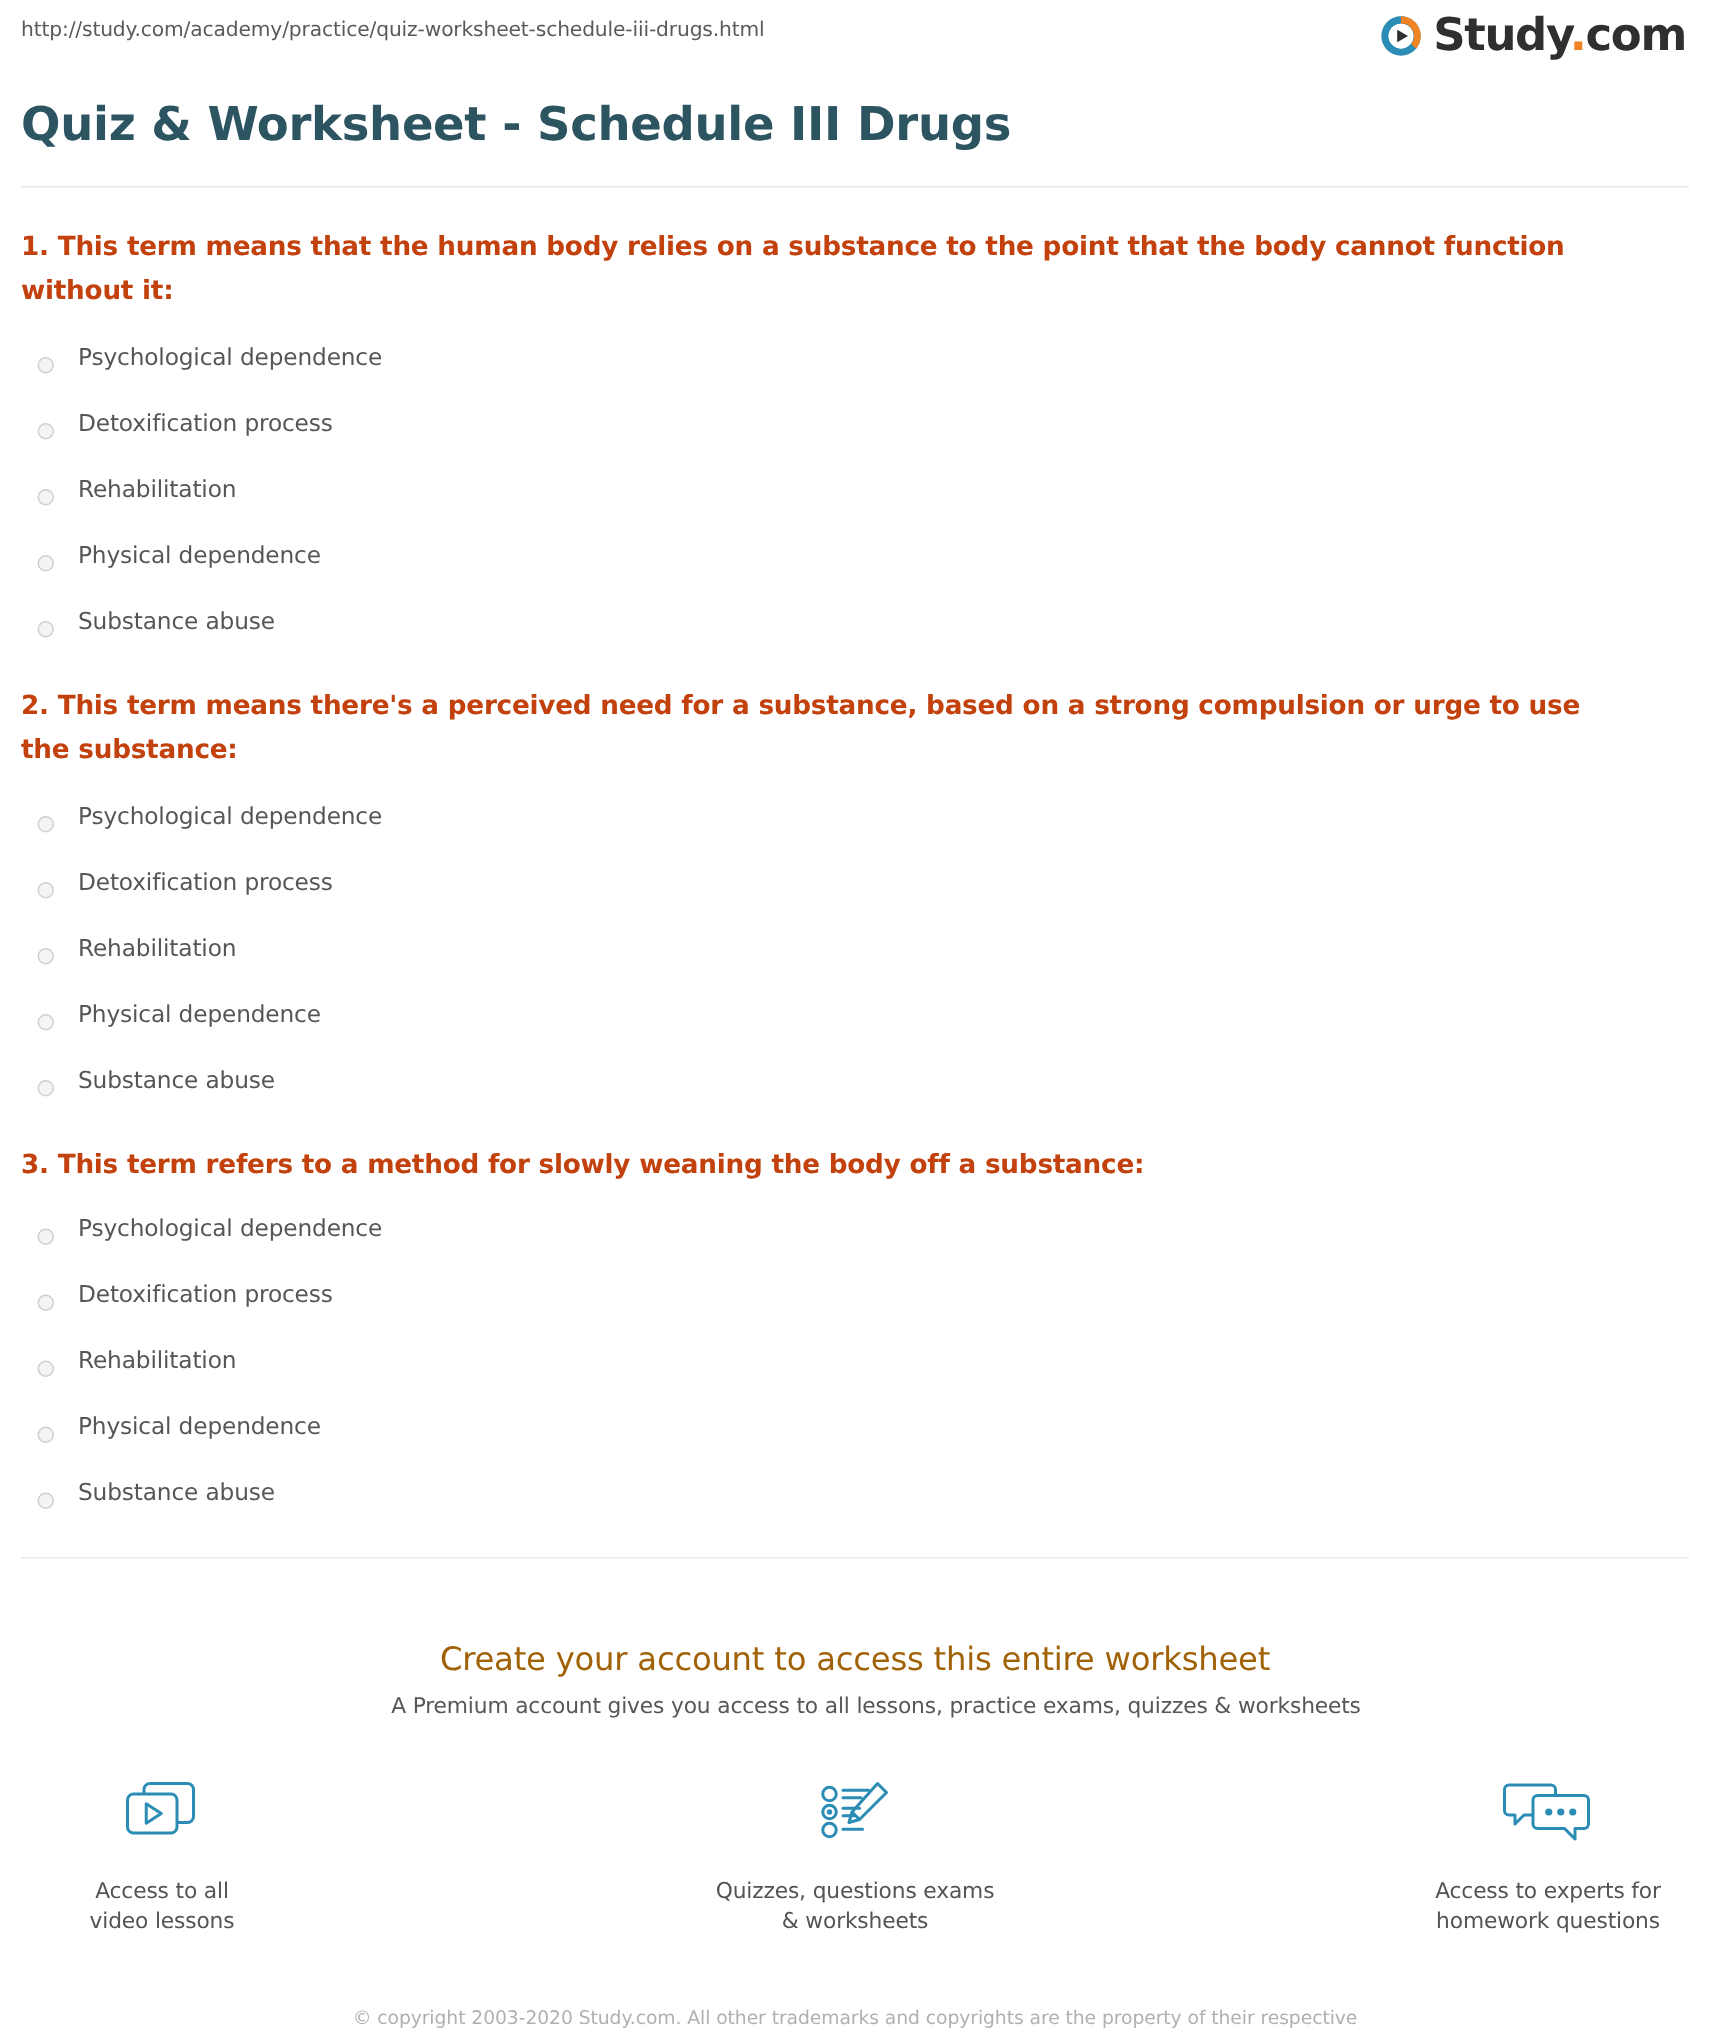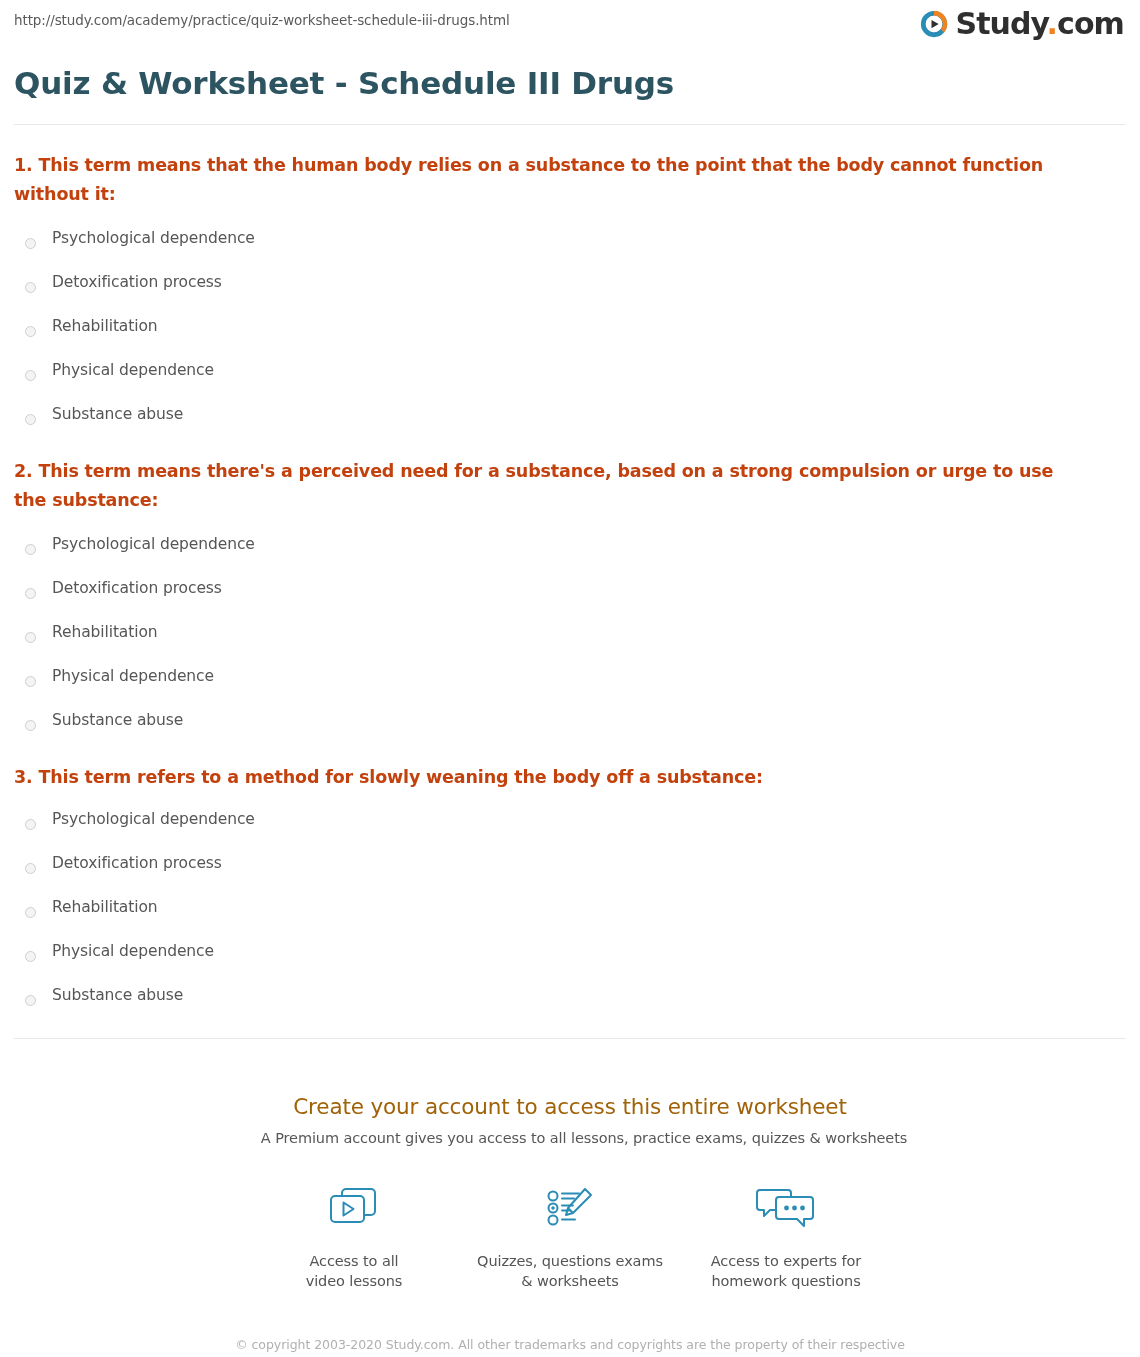--- a/index.html
+++ b/index.html
@@ -131,21 +131,21 @@
     font-size: 14.5px;
     color: #575757;
     line-height: 20px;
     letter-spacing: -0.1px;
     margin-left: 28px;
   }
 
   .features {
     margin-top: 30px;
     display: flex;
-    justify-content: center;
+    justify-content: space-between;
     gap: 0;
   }
   .feature {
     width: 216px;
     text-align: center;
   }
   .feature-icon {
     height: 62px;
     display: flex;
     align-items: center;

